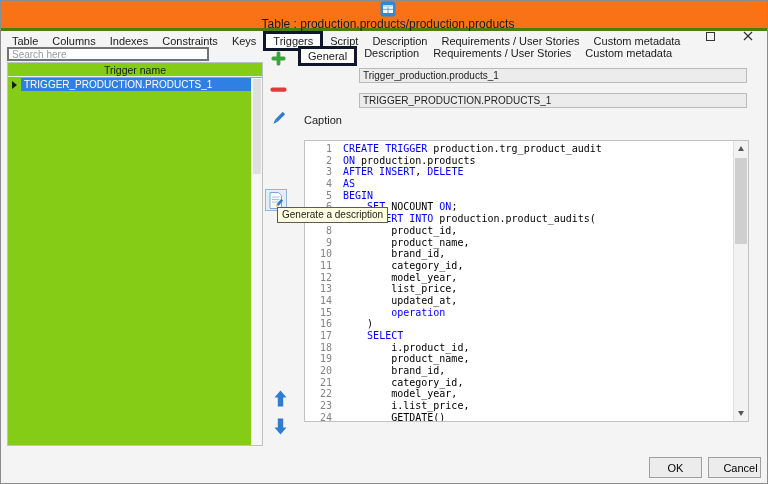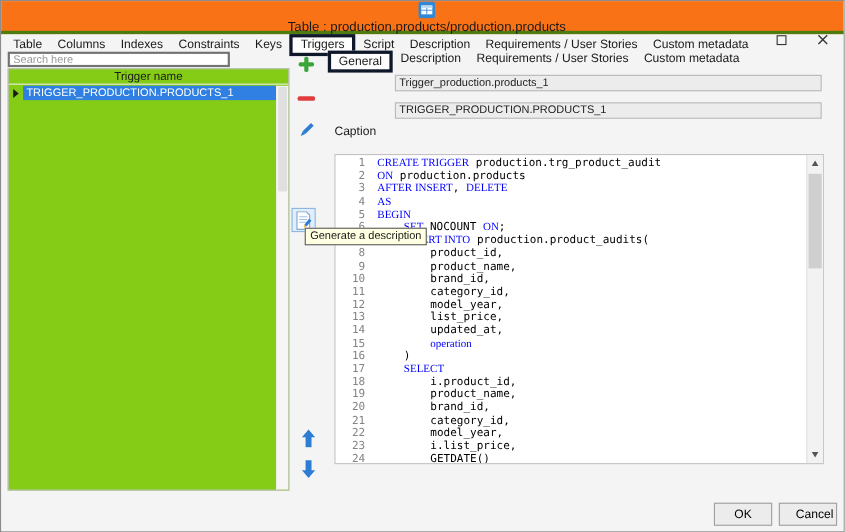--- a/index.html
+++ b/index.html
@@ -40,21 +40,21 @@
 
   
   .detail-tabs { position:absolute; left:297px; top:45px; height:17px; display:flex; align-items:flex-start; }
   .form-label { position:absolute; left:303px; font-size:11px;margin-top:43px; }
   .field { position:absolute; left:358px; width:388px; height:15px; background:#ececec; border:1px solid #b9b9b9; font-size:10px; padding:0 3px; color:#222; font-family:inherit; }
 
   .editor { position:absolute; left:303px; top:139px; width:445px; height:282px; background:#fff; border:1px solid #c2c2c2; overflow:hidden; }
   .code { position:absolute; left:0; top:2px; right:15px; bottom:0; font-family:"DejaVu Sans Mono",monospace; font-size:10px; }
   .code-line { height:11.7px; line-height:11.7px; white-space:pre; display:flex; }
   .ln { width:38px; text-align:right; padding-right:11px; color:#848484; flex:none; }
-  .t-k { color:var(--keyword,#0000ff);font-family:Liberation Serif, serif; }
+  .t-k { color:var(--keyword,#0000ff); }
   .t-p { color:#000; }
   .ed-vscroll { position:absolute; right:0; top:0; bottom:0; width:15px; background:#f2f2f2; border-left:1px solid #e0e0e0; }
   .sb-btn { position:absolute; left:0; width:14px; height:15px; display:flex; align-items:center; justify-content:center; }
   .sb-up { top:0; } .sb-down { bottom:0; }
   .arr-up { width:0; height:0; border-left:3.5px solid transparent; border-right:3.5px solid transparent; border-bottom:5px solid #555; }
   .arr-down { width:0; height:0; border-left:3.5px solid transparent; border-right:3.5px solid transparent; border-top:5px solid #555; }
   .ed-vscroll .thumb { position:absolute; left:1px; right:1px; top:17px; height:86px; background:#cfcfcf; }
 
   
   .btn { position:absolute; top:456px; width:53px; height:21px; background:#ececec; border:1px solid #9f9f9f; font-size:11px; font-family:inherit; color:#000; }

